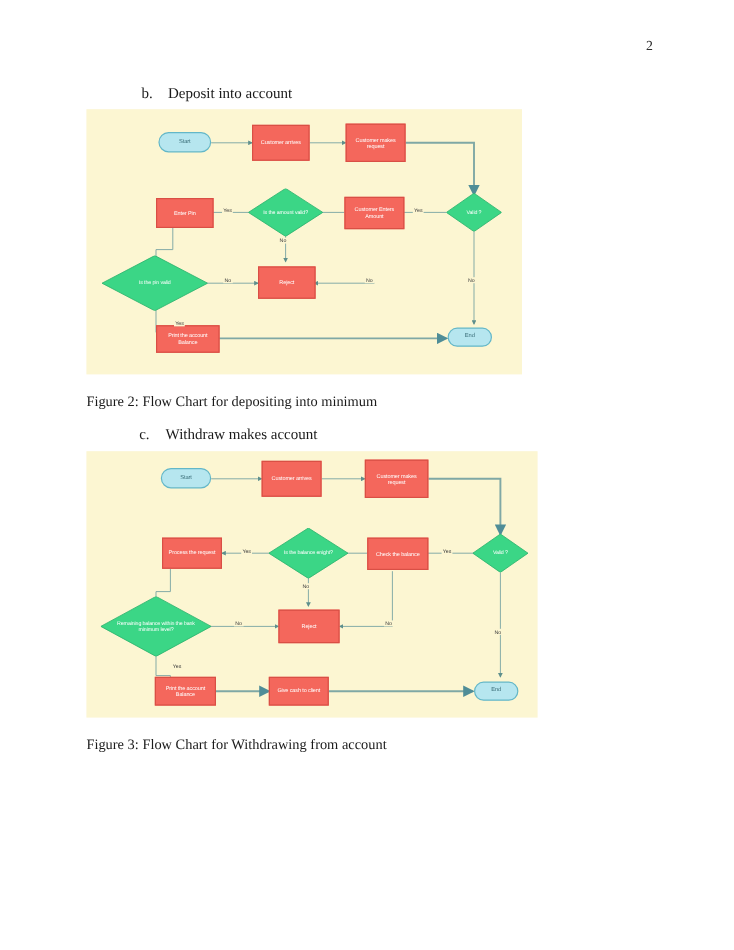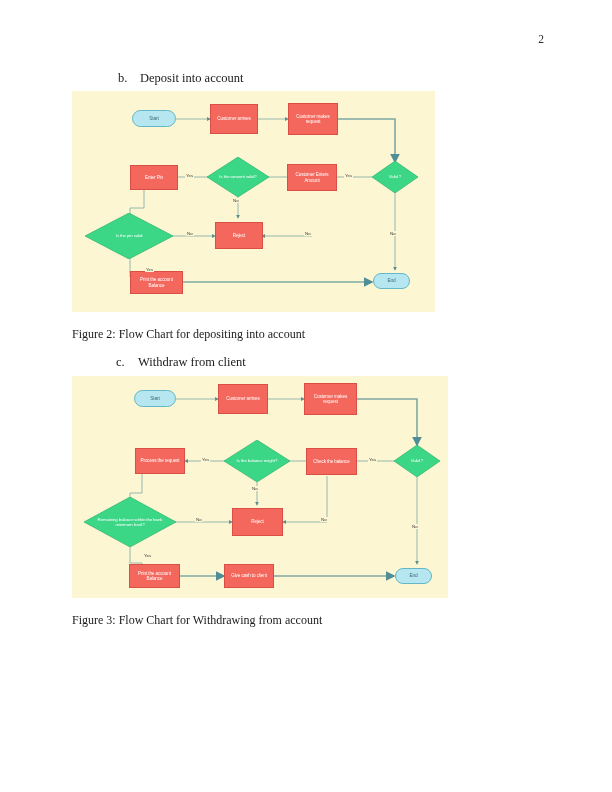--- a/index.html
+++ b/index.html
@@ -212,24 +212,24 @@
 
   <div class="edge-label" style="left:113px; top:82px;">Yes</div>
   <div class="edge-label" style="left:160px; top:107px;">No</div>
   <div class="edge-label" style="left:272px; top:82px;">Yes</div>
   <div class="edge-label" style="left:317px; top:140px;">No</div>
   <div class="edge-label" style="left:114px; top:140px;">No</div>
   <div class="edge-label" style="left:232px; top:140px;">No</div>
   <div class="edge-label" style="left:73px; top:176px;">Yes</div>
 </div>
 
-<div class="caption" style="top:327px;">Figure 2: Flow Chart for depositing into account</div>
+<div class="caption" style="top:327px;">Figure 2: Flow Chart for depositing into minimum</div>
 
 <div class="list-heading" style="left:90px; top:355px;">
-  <span class="marker">c.</span><span>Withdraw from client</span>
+  <span class="marker">c.</span><span>Withdraw makes account</span>
 </div>
 
 <div class="figure" id="figure-withdraw">
 
   <svg class="conn-svg" viewBox="0 0 376 222" preserveAspectRatio="none">
     <defs>
       <marker id="ar2" markerWidth="5" markerHeight="5" refX="4" refY="2.5" orient="auto">
         <path d="M0,0 L5,2.5 L0,5 z" fill="#5e8f8c"></path>
       </marker>
       <marker id="ar2b" markerWidth="6" markerHeight="6" refX="5" refY="3" orient="auto">

